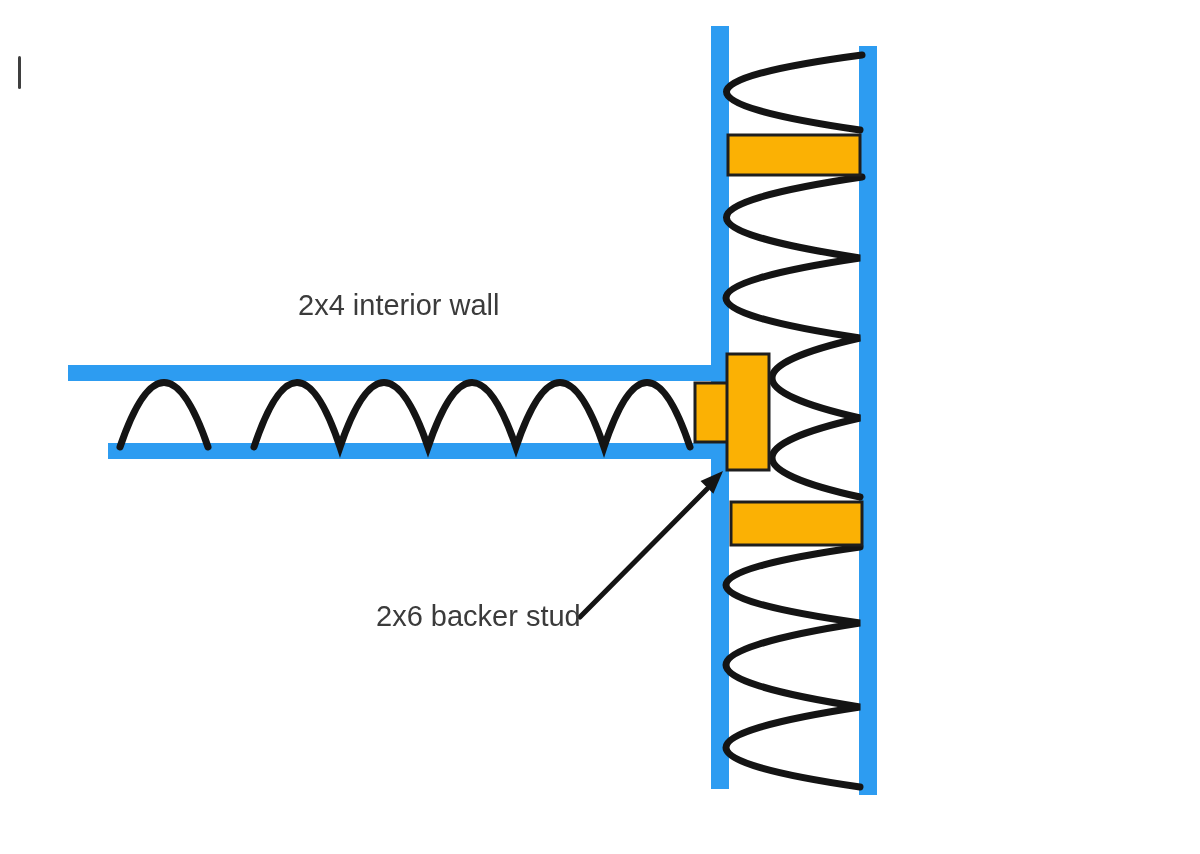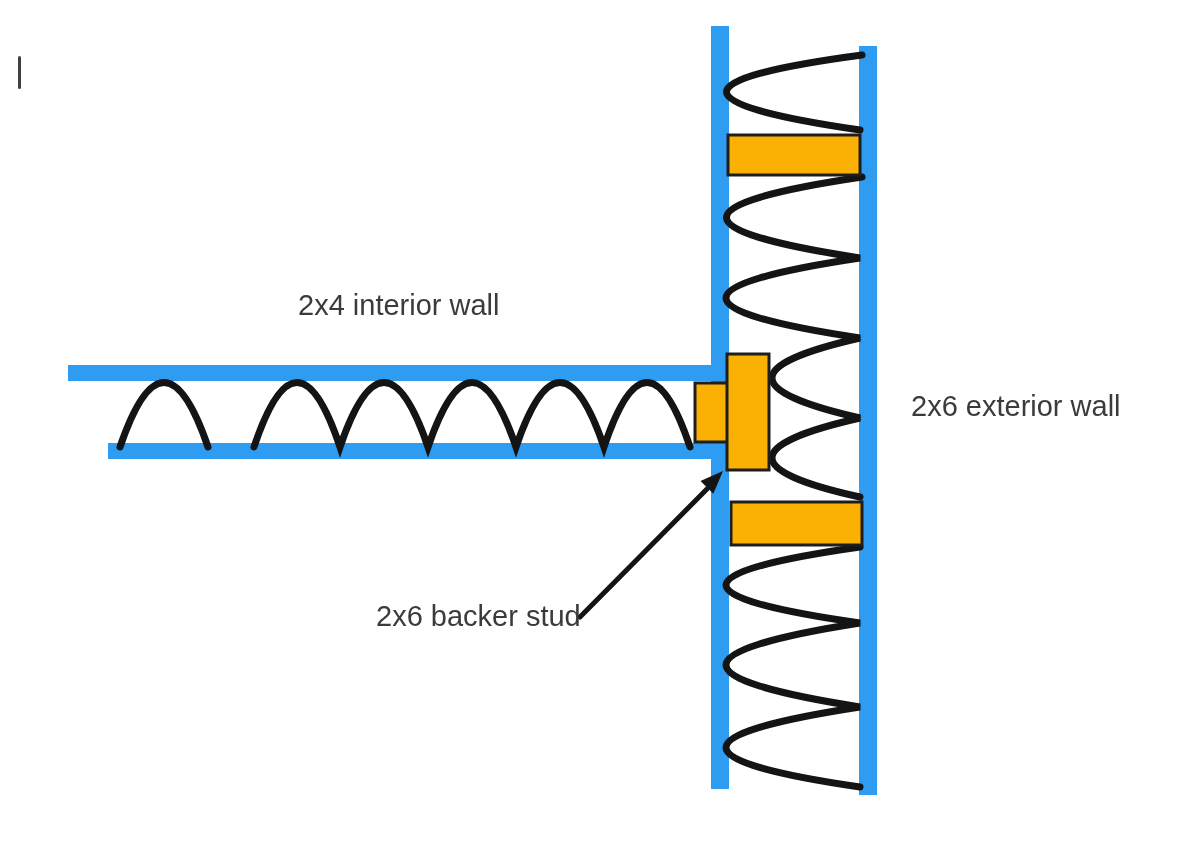--- a/index.html
+++ b/index.html
@@ -93,15 +93,14 @@
     <rect class="lumber" x="727" y="354" width="42" height="116"></rect>
     <rect class="lumber" x="731" y="502" width="131" height="43"></rect>
 
     <g>
       <line class="arrow-shaft" x1="580" y1="617" x2="707" y2="489"></line>
       <polygon class="arrow-head" points="723,471 713.3,493.7 700.5,481.1"></polygon>
     </g>
   </svg>
 
   <div class="label label-interior">2x4 interior wall</div>
-  <div class="label label-exterior">2x6 exterior wall</div>
   <div class="label label-backer">2x6 backer stud</div>
 </div>
 
 </body></html>

